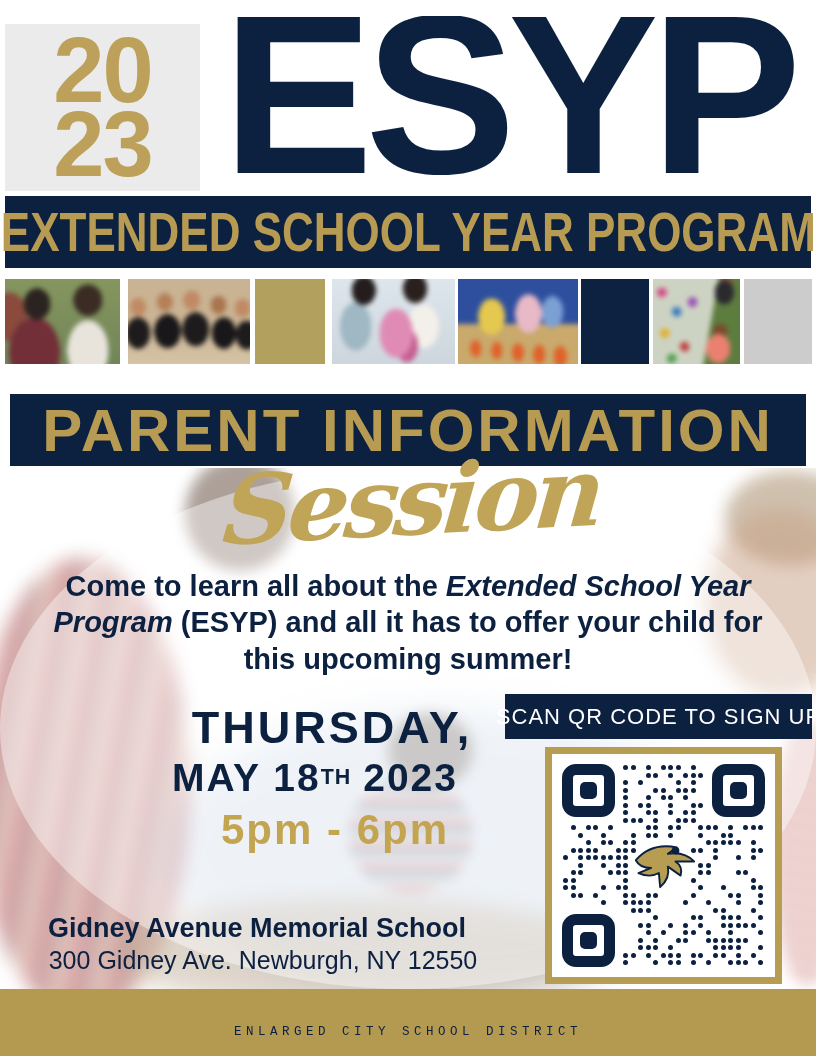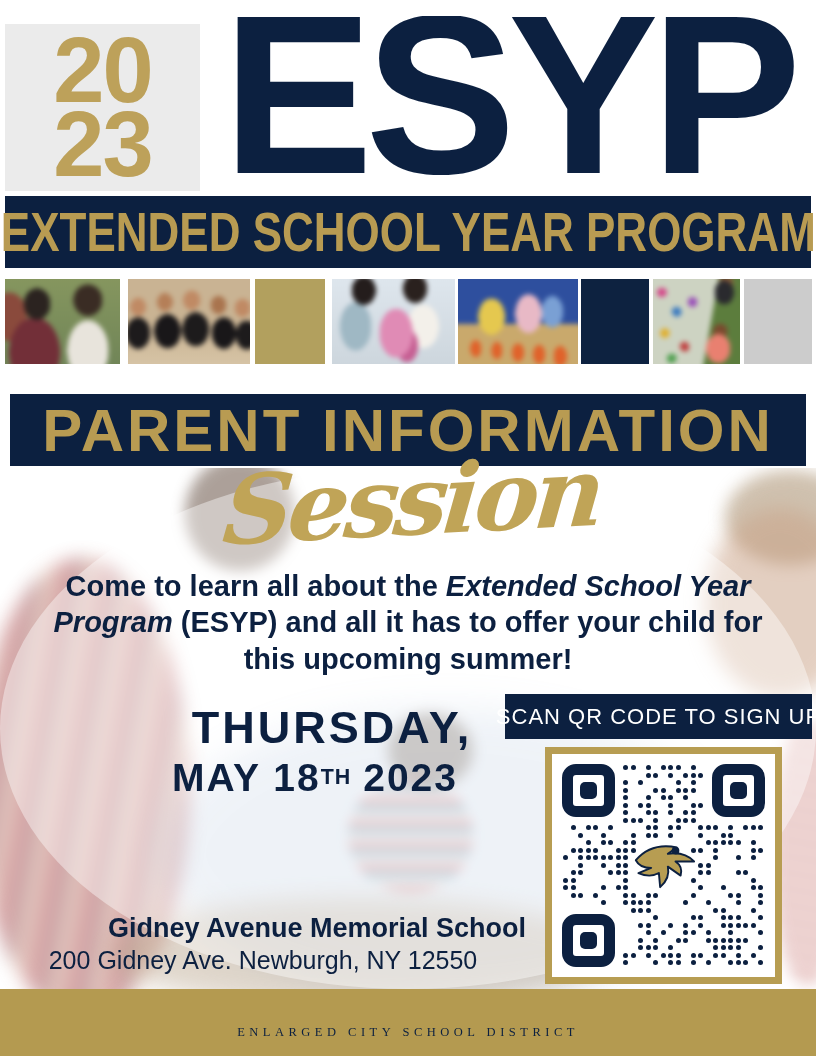--- a/index.html
+++ b/index.html
@@ -103,42 +103,42 @@
   .intro .it{font-style:italic;}
 
   
   .ev{position:absolute;z-index:2;color:#0c2040;white-space:nowrap;}
   .ev-day{left:0px;top:686px;width:664px;text-align:center;font-size:45px;font-weight:800;letter-spacing:3px;}
   .ev-date{left:0px;top:740px;width:630px;text-align:center;font-size:39px;font-weight:800;letter-spacing:2px;}
   .ev-date sup{font-size:55%;vertical-align:28%;letter-spacing:1px;}
   .ev-date .yr{margin-left:12px;}
   .ev-time{left:0px;top:790px;width:670px;text-align:center;font-size:42px;font-weight:800;color:#c3a551;letter-spacing:2px;}
   .ev-venue{left:0px;top:840px;width:730px;text-align:center;font-size:44px;font-weight:800;letter-spacing:2px;}
-  .ev-school{left:0px;top:897px;width:526px;text-align:right;font-size:27px;font-weight:800;}
+  .ev-school{left:0px;top:897px;width:526px;text-align:left;font-size:27px;font-weight:800;padding-left:48px;}
   .ev-address{left:0px;top:930px;width:526px;text-align:center;font-size:25px;font-weight:normal;}
 
   
   .qr-label{position:absolute;left:505px;top:678px;width:307px;height:45px;background:#0c2040;z-index:2;
             display:flex;align-items:center;justify-content:center;}
   .qr-label span{color:#ffffff;font-size:22px;font-weight:400;letter-spacing:1px;white-space:nowrap;}
   .qr-frame{position:absolute;left:545px;top:731px;width:237px;height:237px;box-sizing:border-box;
             border:7px solid #b79d52;background:#ffffff;z-index:2;display:flex;align-items:center;justify-content:center;}
   .qr-dots{position:relative;width:203px;height:203px;}
   .qr-dot{position:absolute;width:5px;height:5px;border-radius:50%;background:#0c2040;}
   .finder{position:absolute;width:53px;height:53px;box-sizing:border-box;border:11px solid #0c2040;border-radius:14px;}
   .finder .fin-core{position:absolute;left:7px;top:7px;width:17px;height:17px;background:#0c2040;border-radius:5px;}
   .finder.tl{left:0;top:0;} .finder.tr{right:0;top:0;} .finder.bl{left:0;bottom:0;}
   .qr-bird{position:absolute;left:50%;top:50%;transform:translate(-50%,-50%);z-index:3;}
 
   
   .footer{position:absolute;left:0;top:973px;width:816px;height:83px;background:#b49a50;z-index:2;
           display:flex;flex-direction:column;align-items:center;justify-content:center;}
   .footer .name{font-family:"Liberation Serif",serif;font-size:37px;font-weight:bold;color:#0c2040;
                 letter-spacing:3px;line-height:1;}
-  .footer .sub{font-family:Liberation Serif, serif;font-size:12.5px;color:#0c2040;letter-spacing:4.5px;margin-top:3px;}
+  .footer .sub{font-family:Liberation Mono, monospace;font-size:12.5px;color:#0c2040;letter-spacing:4.5px;margin-top:3px;}
 </style>
 </head>
 <body>
 
 <div class="page">
 
   <div class="year-box">
     <div class="year-line">20</div>
     <div class="year-line">23</div>
   </div>
@@ -181,22 +181,23 @@
 
   <div class="parent-banner">
     <span>PARENT INFORMATION</span>
   </div>
   <div class="session-script">Session</div>
 
   <div class="intro"><span>Come to learn all about the </span><span class="it">Extended School Year Program</span><span> (ESYP) and all it has to offer your child for this upcoming summer!</span></div>
 
   <div class="ev ev-day">THURSDAY,</div>
   <div class="ev ev-date"><span>MAY 18</span><sup>TH</sup><span class="yr">2023</span></div>
+  <div class="ev ev-time">5pm - 6pm</div>
   <div class="ev ev-school">Gidney Avenue Memorial School</div>
-  <div class="ev ev-address">200 Gidney Ave. Newburgh, NY 12550</div>
+  <div class="ev ev-address">300 Gidney Ave. Newburgh, NY 12550</div>
 
   <div class="qr-label">
     <span>SCAN QR CODE TO SIGN UP</span>
   </div>
   <div class="qr-frame">
     <div class="qr-dots">
       <div class="finder tl">
           <div class="fin-core"></div>
         </div>
       <div class="finder tr">

